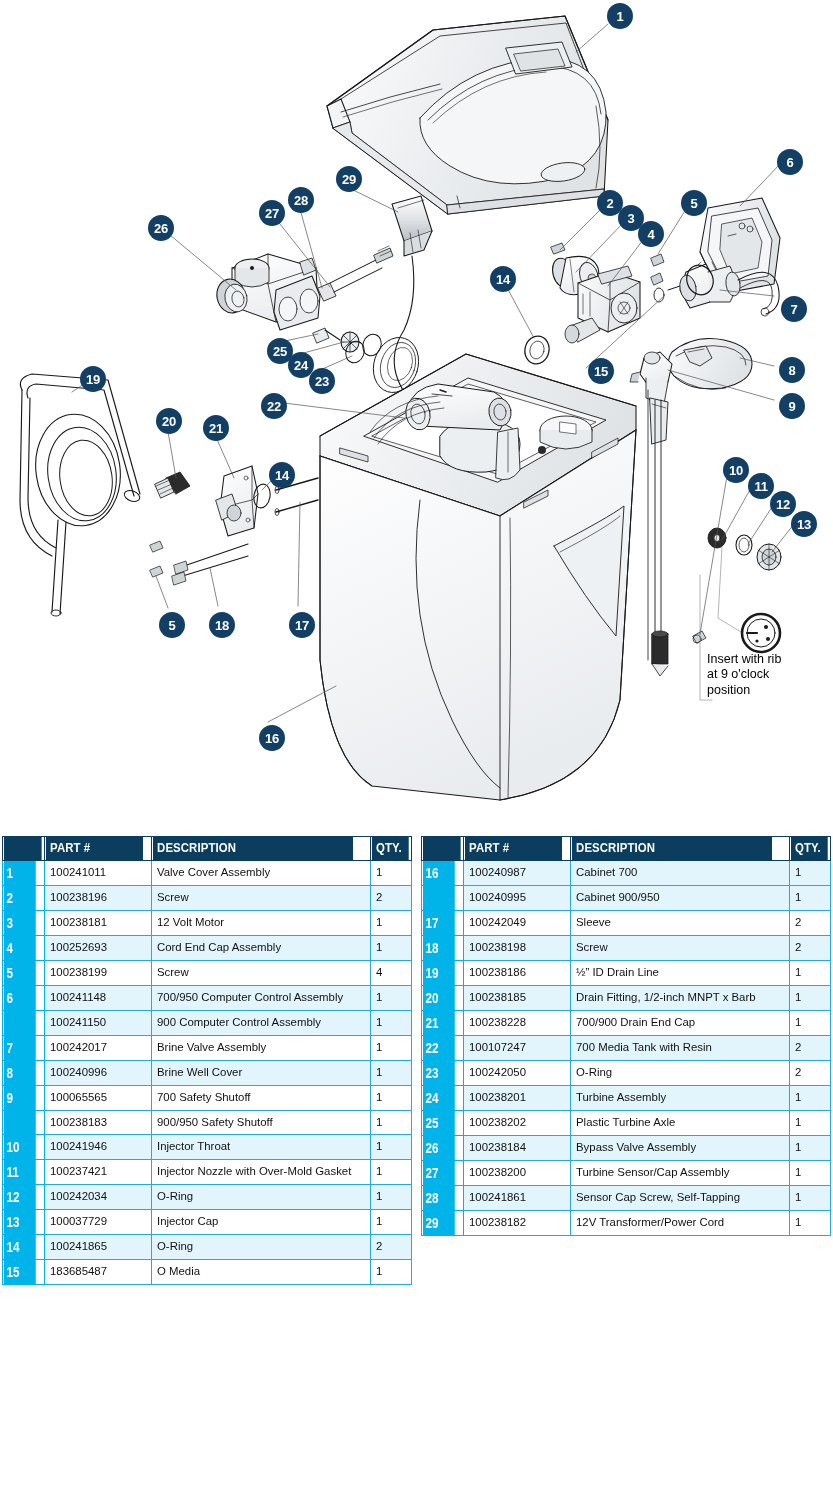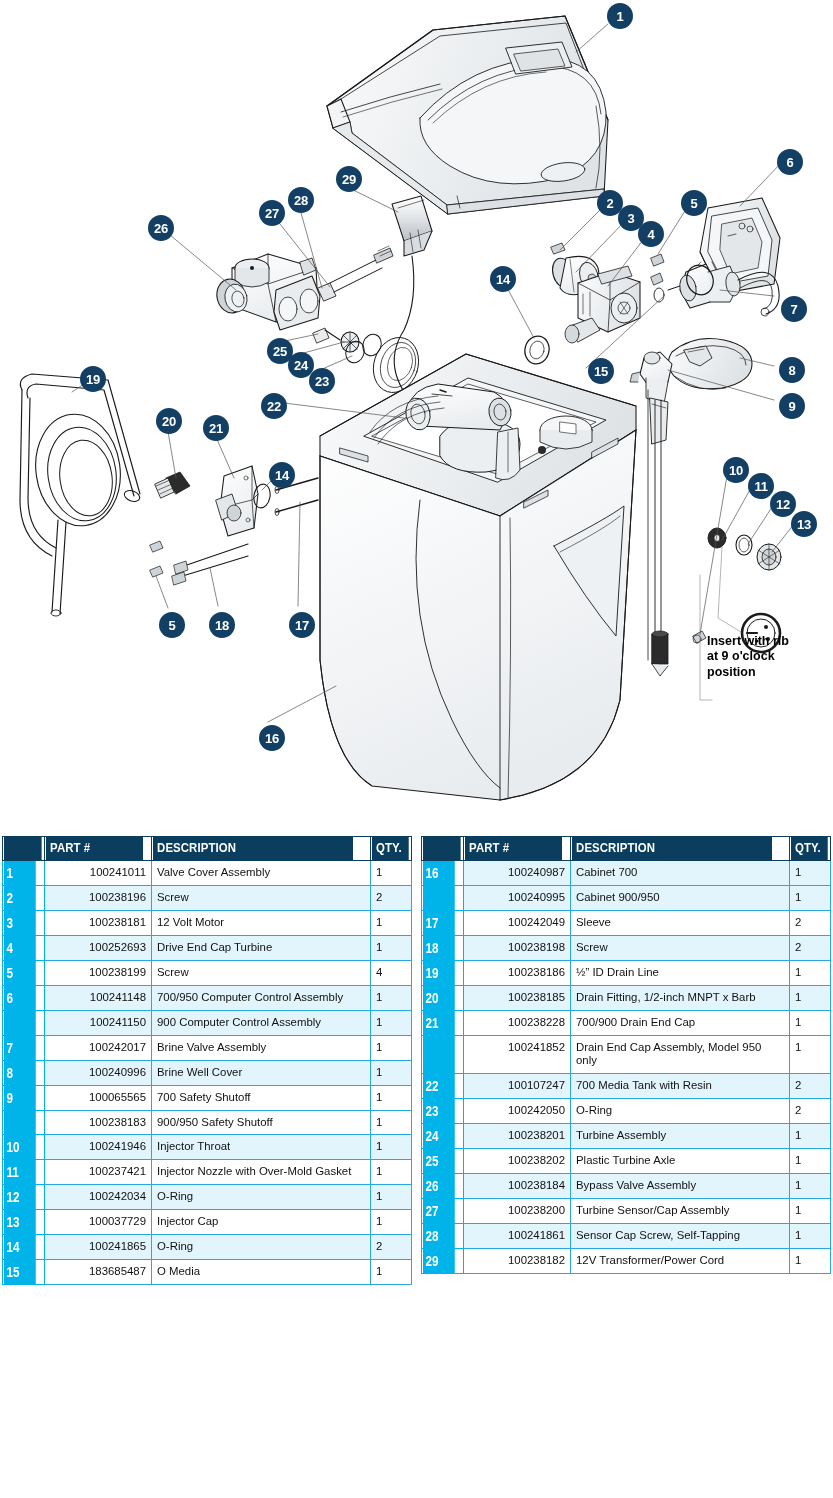--- a/index.html
+++ b/index.html
@@ -63,21 +63,21 @@
   }
   td.c-num{
     background:#00b3e8;color:#ffffff;
     font-size:15px;font-weight:bold;
     text-align:left;padding:3px 0 3px 4px;
     border-color:#00b3e8;
     width:30px;
     transform:scaleX(0.78);transform-origin:left top;
   }
   td.c-num.blank{color:transparent;}
-  td.c-part{width:96px;white-space:nowrap;text-align:right;}
+  td.c-part{width:96px;white-space:nowrap;}
   td.c-qty{width:30px;}
   tr.alt td.c-part,tr.alt td.c-desc,tr.alt td.c-qty{background:#e2f4fc;}
   tr.plain td.c-part,tr.plain td.c-desc,tr.plain td.c-qty{background:#ffffff;}
 </style>
 </head>
 <body>
 
 <div class="page">
 
   <div class="diagram">
@@ -438,21 +438,21 @@
         <div class="callout" style="left: 791px; top: 511px;">13</div>
         <div class="callout" style="left: 80px; top: 366px;">19</div>
         <div class="callout" style="left: 156px; top: 408px;">20</div>
         <div class="callout" style="left: 203px; top: 415px;">21</div>
         <div class="callout" style="left: 269px; top: 462px;">14</div>
         <div class="callout" style="left: 159px; top: 612px;">5</div>
         <div class="callout" style="left: 209px; top: 612px;">18</div>
         <div class="callout" style="left: 289px; top: 612px;">17</div>
         <div class="callout" style="left: 259px; top: 725px;">16</div>
       </div>
-    <div class="note" style="left:707px;top:634px;width:126px;font-weight:bold;">Insert with rib
+    <div class="note" style="left:707px;top:652px;width:126px;">Insert with rib
 at 9 o'clock
 position</div>
   </div>
 
   <div class="tables">
     <table class="tbl left">
       <thead>
         <tr>
           <th class="c-num"></th>
           <th class="c-part">PART #</th>
@@ -475,21 +475,21 @@
           </tr>
           <tr class="plain">
             <td class="c-num">3</td>
             <td class="c-part">100238181</td>
             <td class="c-desc">12 Volt Motor</td>
             <td class="c-qty">1</td>
           </tr>
           <tr class="alt">
             <td class="c-num">4</td>
             <td class="c-part">100252693</td>
-            <td class="c-desc">Drive End Cap Turbine</td>
+            <td class="c-desc">Cord End Cap Assembly</td>
             <td class="c-qty">1</td>
           </tr>
           <tr class="plain">
             <td class="c-num">5</td>
             <td class="c-part">100238199</td>
             <td class="c-desc">Screw</td>
             <td class="c-qty">4</td>
           </tr>
           <tr class="alt">
             <td class="c-num">6</td>
@@ -611,26 +611,20 @@
             <td class="c-part">100238185</td>
             <td class="c-desc">Drain Fitting, 1/2-inch MNPT x Barb</td>
             <td class="c-qty">1</td>
           </tr>
           <tr class="plain">
             <td class="c-num">21</td>
             <td class="c-part">100238228</td>
             <td class="c-desc">700/900 Drain End Cap</td>
             <td class="c-qty">1</td>
           </tr>
-          <tr class="plain">
-            <td class="c-num blank"></td>
-            <td class="c-part">100241852</td>
-            <td class="c-desc">Drain End Cap Assembly, Model 950 only</td>
-            <td class="c-qty">1</td>
-          </tr>
           <tr class="alt">
             <td class="c-num">22</td>
             <td class="c-part">100107247</td>
             <td class="c-desc">700 Media Tank with Resin</td>
             <td class="c-qty">2</td>
           </tr>
           <tr class="plain">
             <td class="c-num">23</td>
             <td class="c-part">100242050</td>
             <td class="c-desc">O-Ring</td>

